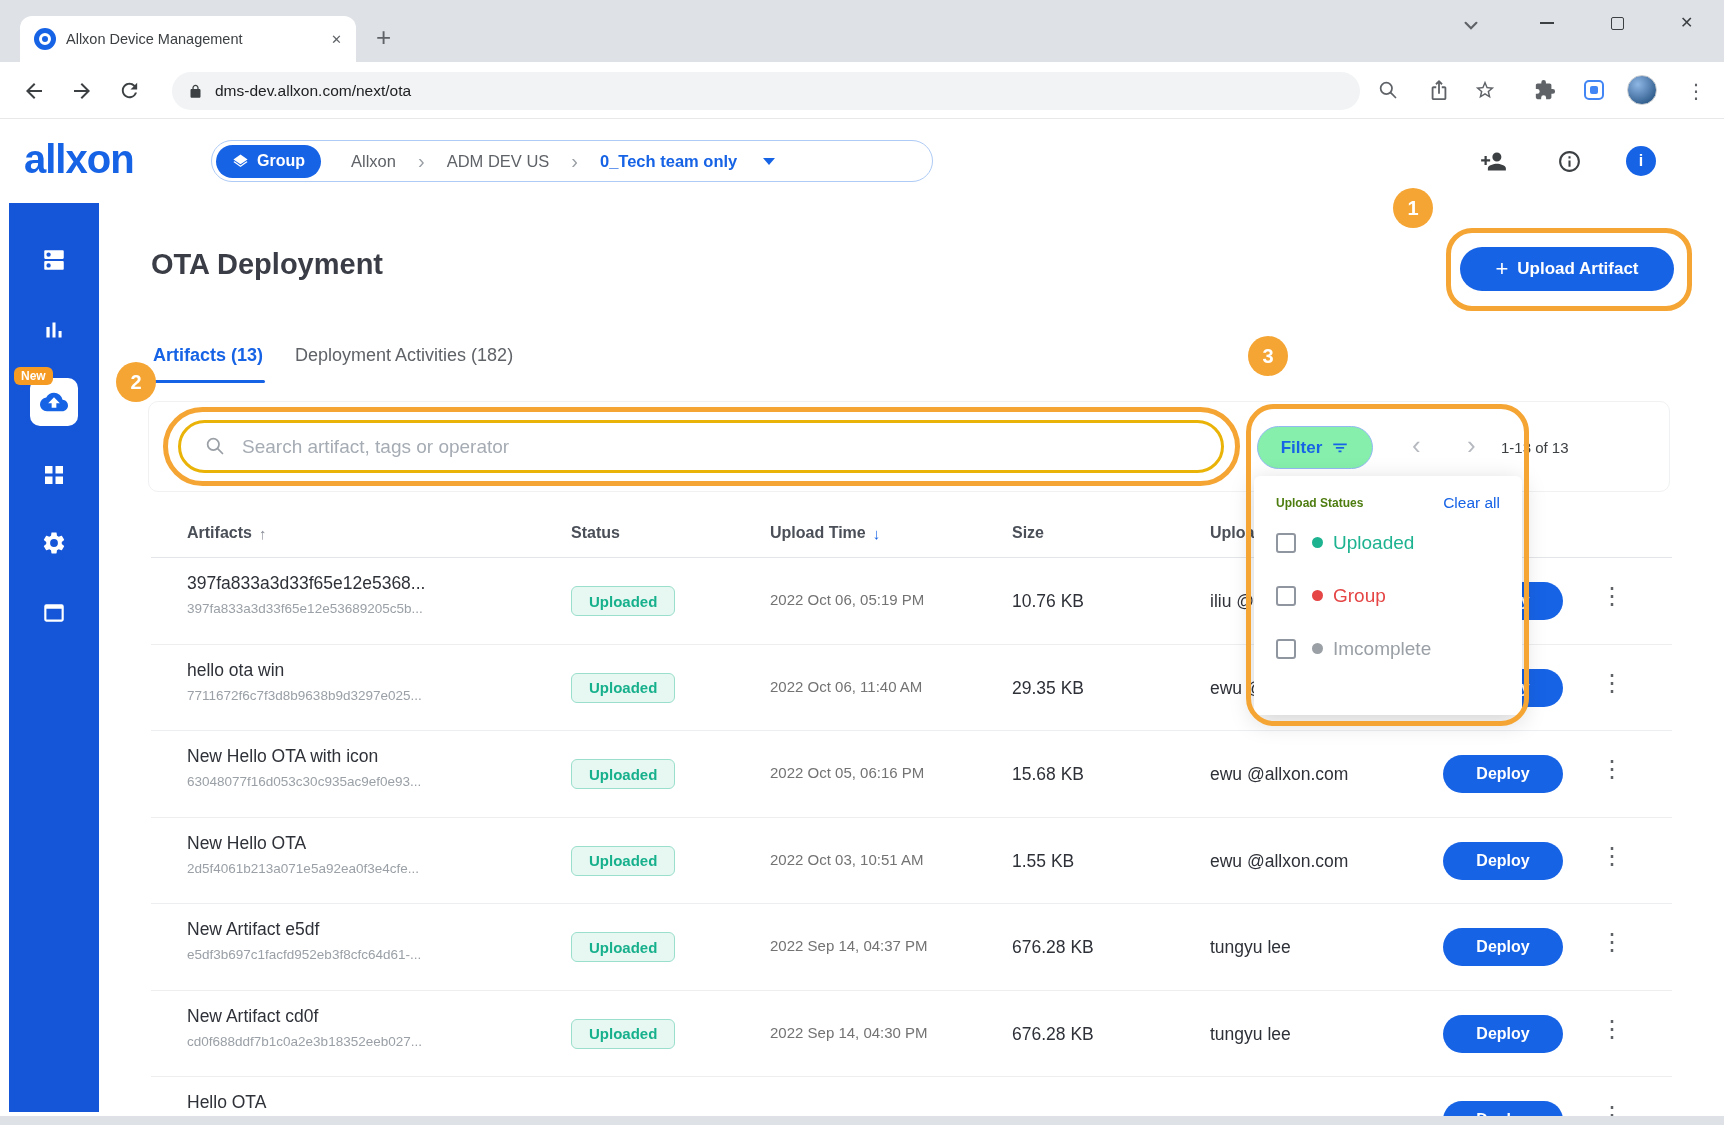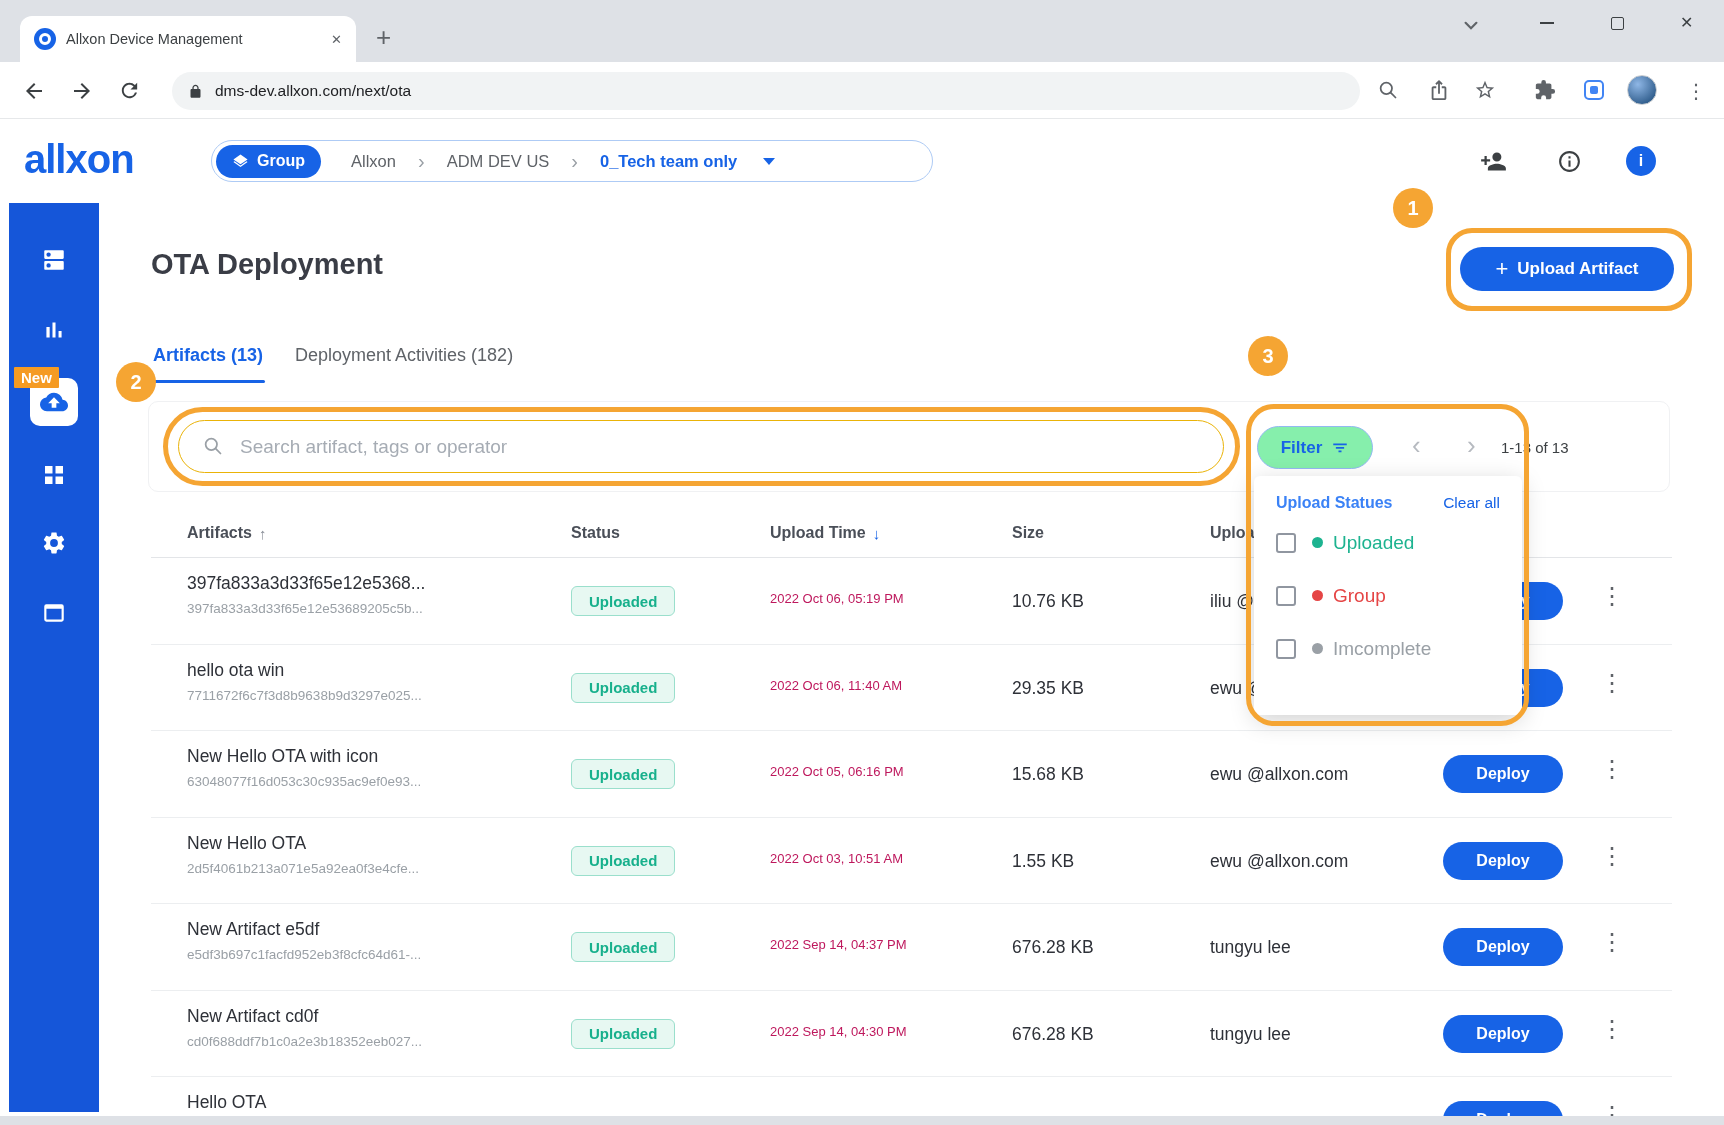--- a/index.html
+++ b/index.html
@@ -41,63 +41,63 @@
   .caret{width:0;height:0;border-left:6px solid transparent;border-right:6px solid transparent;border-top:7px solid #1763e6;margin-left:26px}
   .hbadge{position:absolute;width:30px;height:30px;border-radius:50%;background:#1763e6;color:#fff;text-align:center;font:700 16px/30px "Liberation Sans",sans-serif}
 
   
   .content{position:absolute;left:0;top:203px;right:0;bottom:9px;background:#fff;overflow:hidden}
 
   
   .sidebar{position:absolute;left:9px;top:0;width:90px;height:calc(100% - 4px);background:#1556d9}
   .sitem{position:absolute;left:21px;width:48px;height:48px;display:flex;align-items:center;justify-content:center;border-radius:10px}
   .sitem.active{background:#fff}
-  .newbadge{position:absolute;left:5px;top:164px;background:#f59b23;color:#fff;font-size:15px;font-weight:700;padding:2px 7px;border-radius:1px;z-index:2}
+  .newbadge{position:absolute;left:5px;top:164px;background:#f59b23;color:#fff;font-size:12px;font-weight:700;padding:2px 7px;border-radius:6px;z-index:2}
 
   
   .pgtitle{position:absolute;left:151px;top:45px;font-size:29px;font-weight:700;color:#3a3d46}
   .uploadbtn{position:absolute;left:1460px;top:44px;width:214px;height:44px;border-radius:22px;background:#1763e6;color:#fff;border:none;font-size:17px;font-weight:600;display:flex;align-items:center;justify-content:center;gap:9px;font-family:inherit}
   .uploadbtn .plus{font-size:22px;font-weight:400;line-height:1}
 
   
   .tabs{position:absolute;left:151px;top:130px;height:50px;display:flex;gap:28px}
   .tabitem{position:relative;font-size:18px;color:#5f6368;line-height:44px;padding:0 2px}
   .tabitem.active{color:#1763e6;font-weight:600}
   .tabitem.active::after{content:"";position:absolute;left:0;right:0;bottom:0;height:3px;border-radius:2px;background:#1763e6}
 
   
   .toolcard{position:absolute;left:148px;top:198px;width:1522px;height:91px;border:1px solid #f0f1f3;border-radius:10px}
-  .searchfield{position:absolute;left:178px;top:217px;width:1046px;height:53px;border:1px solid #eab308;border-radius:27px;display:flex;align-items:center;padding:0 24px;gap:16px;background:#fff}
+  .searchfield{position:absolute;left:178px;top:217px;width:1046px;height:53px;border:3px solid #eab308;border-radius:27px;display:flex;align-items:center;padding:0 24px;gap:16px;background:#fff}
   .searchfield input{border:none;outline:none;flex:1;font-size:19px;color:#3c4043;font-family:inherit;background:transparent}
   .searchfield input::placeholder{color:#a6acb4}
   .filterbtn{position:absolute;left:1257px;top:223px;width:116px;height:43px;border:1.5px solid #93b8f2;border-radius:22px;background:#86efac;color:#1763e6;font-size:17px;font-weight:600;display:flex;align-items:center;justify-content:center;gap:9px;font-family:inherit}
   .pgchev{position:absolute;top:229px;font-size:26px;color:#b6bac0;line-height:26px}
   .pgtext{position:absolute;left:1501px;top:236px;font-size:15px;color:#3c4043}
 
   
   .thead{position:absolute;left:151px;top:309px;width:1521px;height:46px;border-bottom:1px solid #e3e5e8}
   .thead .hc{position:absolute;top:12px;font-size:16px;font-weight:700;color:#4a4f58;display:flex;gap:7px;align-items:center}
   .sort-asc{color:#8a8f98;font-size:15px;font-weight:400}
   .sort-desc{color:#1763e6;font-size:15px;font-weight:700}
   .rows{position:absolute;left:151px;top:355px;width:1521px;height:558px;overflow:hidden}
   .trow{position:relative;height:86.5px;border-bottom:1px solid #eceef0}
   .c-name{position:absolute;left:36px;top:15px}
   .rname{font-size:17.5px;color:#2e3138}
   .rhash{font-size:13.5px;color:#9aa0a6;margin-top:7px}
   .chip{position:absolute;left:420px;top:28px;height:30px;padding:0 17px;border-radius:6px;background:#e7f8f2;border:1px solid #9adfcc;color:#17b08c;font-size:15px;font-weight:600;display:flex;align-items:center}
-  .c-time{position:absolute;left:619px;top:33px;font-size:13px;color:#be185d}
+  .c-time{position:absolute;left:619px;top:33px;font-size:15px;color:#737373}
   .c-size{position:absolute;left:861px;top:33px;font-size:17.5px;color:#2e3138}
   .c-by{position:absolute;left:1059px;top:33px;font-size:17.5px;color:#2e3138}
   .deploy{position:absolute;left:1292px;top:24px;width:120px;height:38px;border-radius:19px;background:#1763e6;color:#fff;border:none;font-size:16px;font-weight:600;font-family:inherit}
   .kebab{position:absolute;left:1449px;top:24px;font-size:24px;color:#5f6368}
 
   
   .popup{position:absolute;left:1254px;top:476px;width:268px;height:239px;background:#fff;border-radius:6px;box-shadow:0 6px 24px rgba(0,0,0,.18);z-index:20}
   .popup .phead{display:flex;justify-content:space-between;align-items:center;padding:18px 22px 4px}
-  .ptitle{font-size:16px;color:#3b82f6;font-weight:600}
+  .ptitle{font-size:12px;color:#4d7c0f;font-weight:600}
   .pclear{font-size:15.5px;color:#1763e6}
   .popt{display:flex;align-items:center;height:53px;padding:0 22px}
   .cbox{width:20px;height:20px;border:2px solid #9096a0;border-radius:3px;background:#fff;flex:none}
   .dot{width:11px;height:11px;border-radius:50%;margin-left:16px;flex:none}
   .plbl{margin-left:10px;font-size:19px;font-weight:500}
   .opt0 .dot{background:#1db390}.opt0 .plbl{color:#1db390}
   .opt1 .dot{background:#e54545}.opt1 .plbl{color:#e54545}
   .opt2 .dot{background:#9aa0a6}.opt2 .plbl{color:#9aa0a6}
 
   

